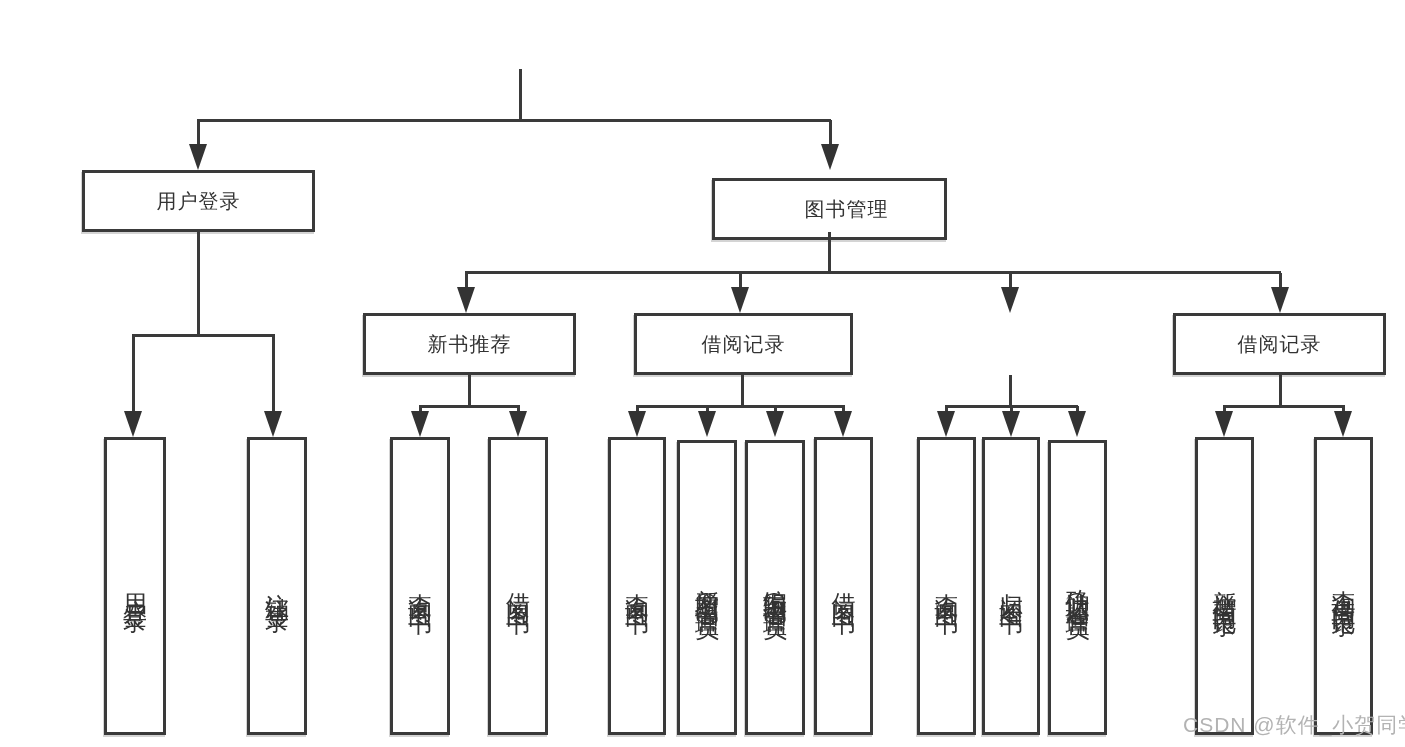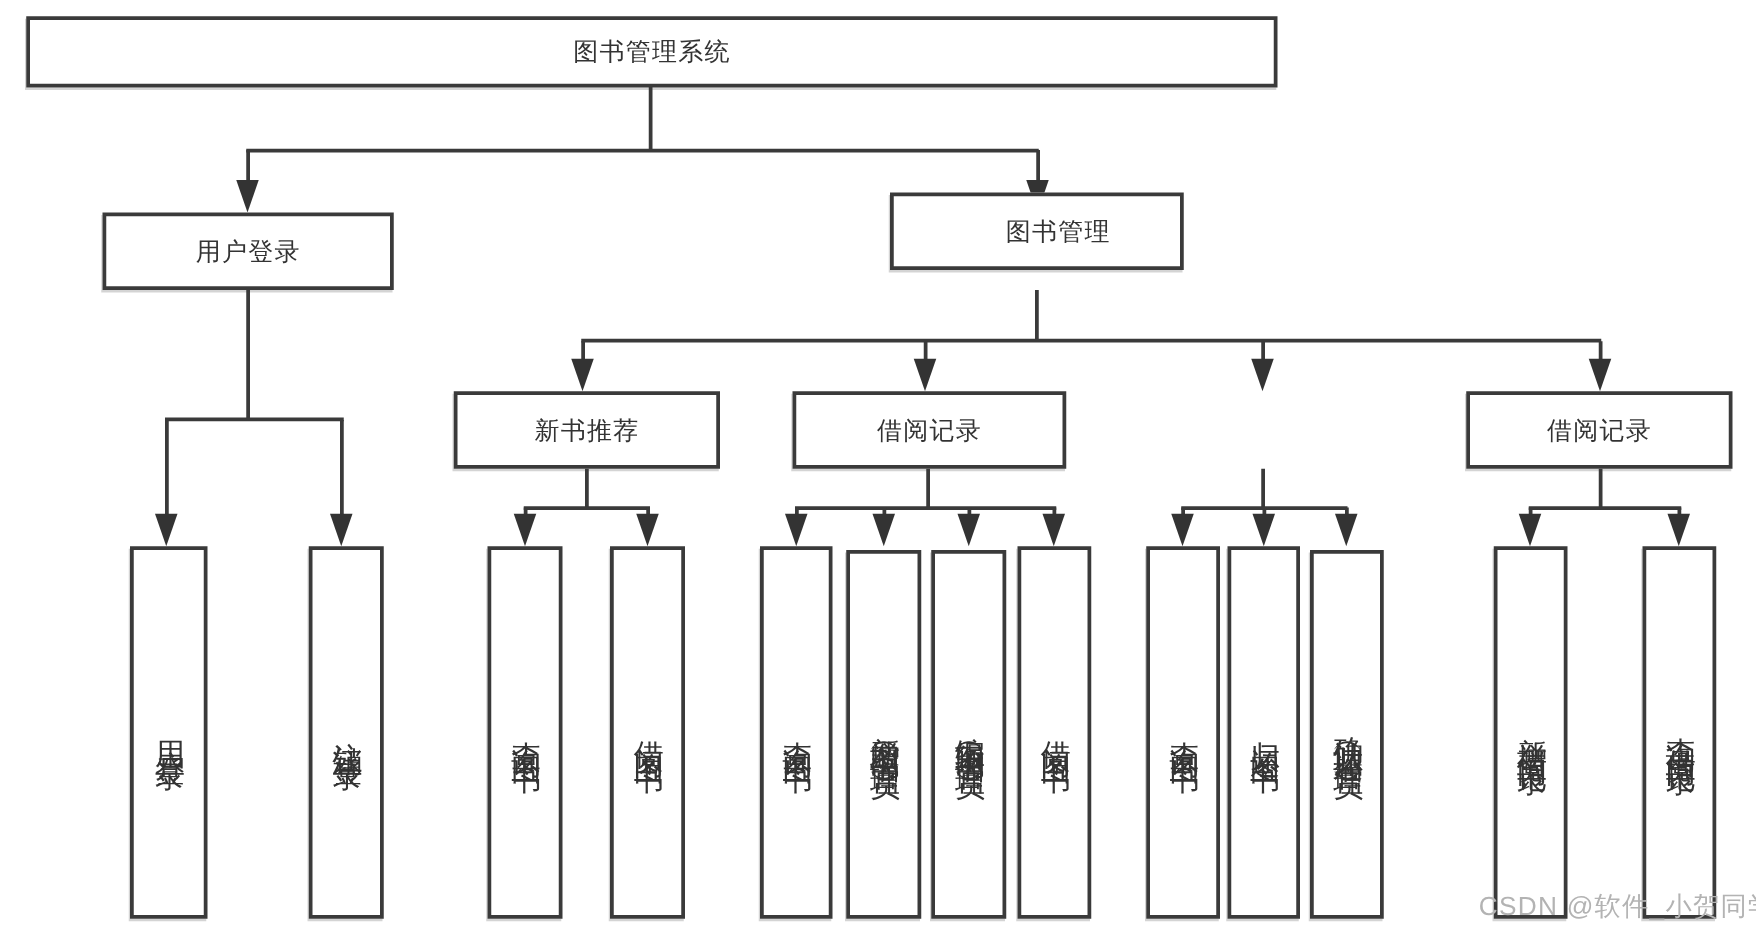--- a/index.html
+++ b/index.html
@@ -27,35 +27,32 @@
   .watermark{
     position:absolute;left:1183px;top:711px;font-size:21px;color:#b3b3b3;
     white-space:nowrap;letter-spacing:1px;
   }
 </style>
 </head>
 <body>
 
 <div id="canvas">
 
-  <div class="box" style="left:21px;top:13px;width:1001px;height:57px;">
-    <span class="lbl">图书管理系统</span>
-  </div>
 
   <div class="vl" style="left:519px;top:69px;height:51px;"></div>
   <div class="hl" style="left:197px;top:119px;width:634px;"></div>
   <div class="vl" style="left:197px;top:120px;height:28px;"></div>
   <div class="arr" style="left:189px;top:144px;"></div>
   <div class="vl" style="left:829px;top:120px;height:28px;"></div>
   <div class="arr" style="left:821px;top:144px;"></div>
 
   <div class="box" style="left:82px;top:170px;width:233px;height:62px;">
     <span class="lbl">用户登录</span>
   </div>
-  <div class="box" style="left:712px;top:154px;width:235px;height:62px;padding-left:34px;">
+  <div class="box" style="left:712px;top:178px;width:235px;height:62px;padding-left:34px;">
     <span class="lbl">图书管理</span>
   </div>
 
   <div class="vl" style="left:197px;top:232px;height:104px;"></div>
   <div class="hl" style="left:132px;top:334px;width:143px;"></div>
   <div class="vl" style="left:132px;top:336px;height:78px;"></div>
   <div class="arr" style="left:124px;top:411px;"></div>
   <div class="vl" style="left:272px;top:336px;height:78px;"></div>
   <div class="arr" style="left:264px;top:411px;"></div>
 

